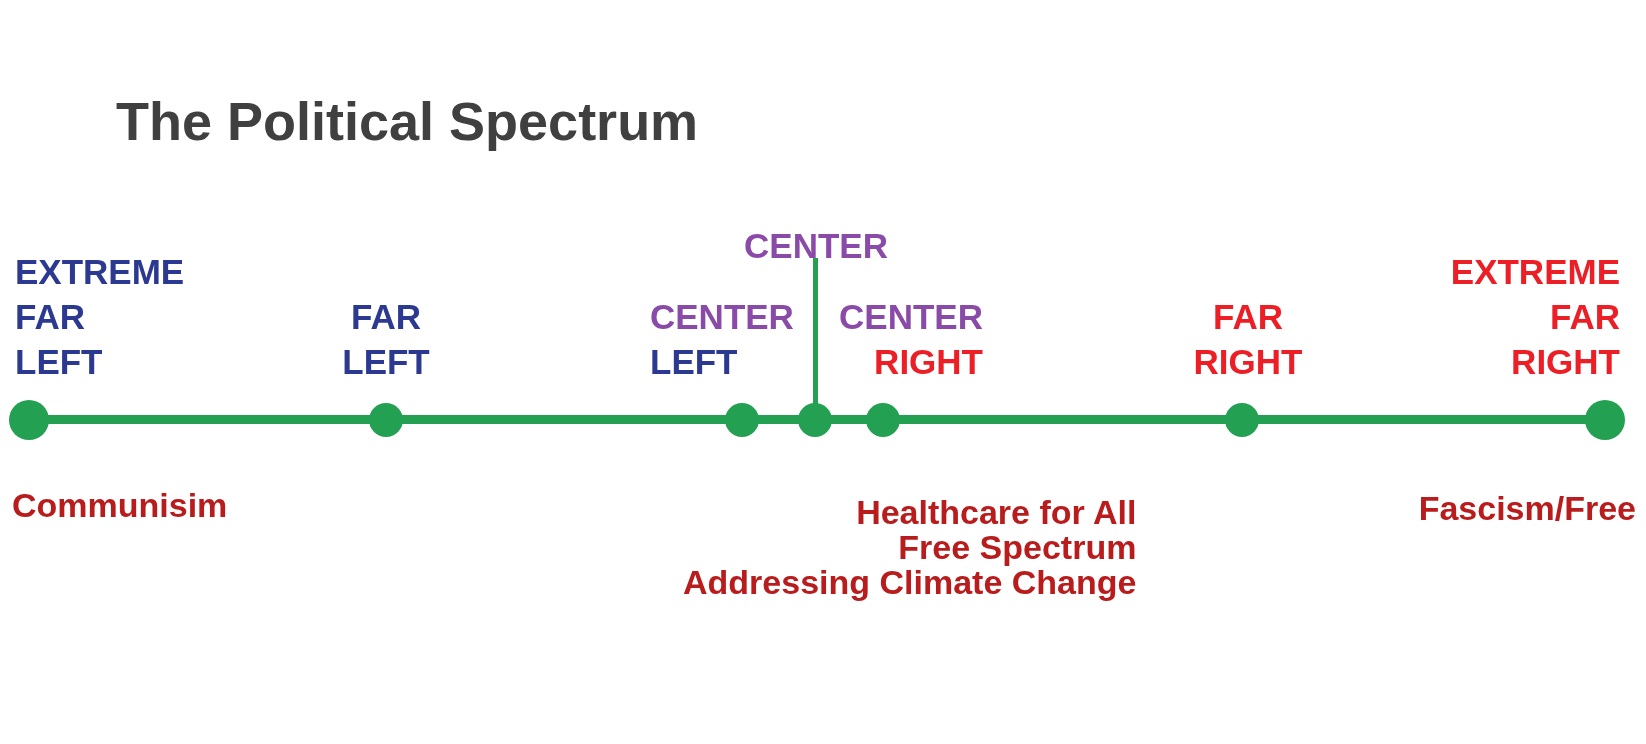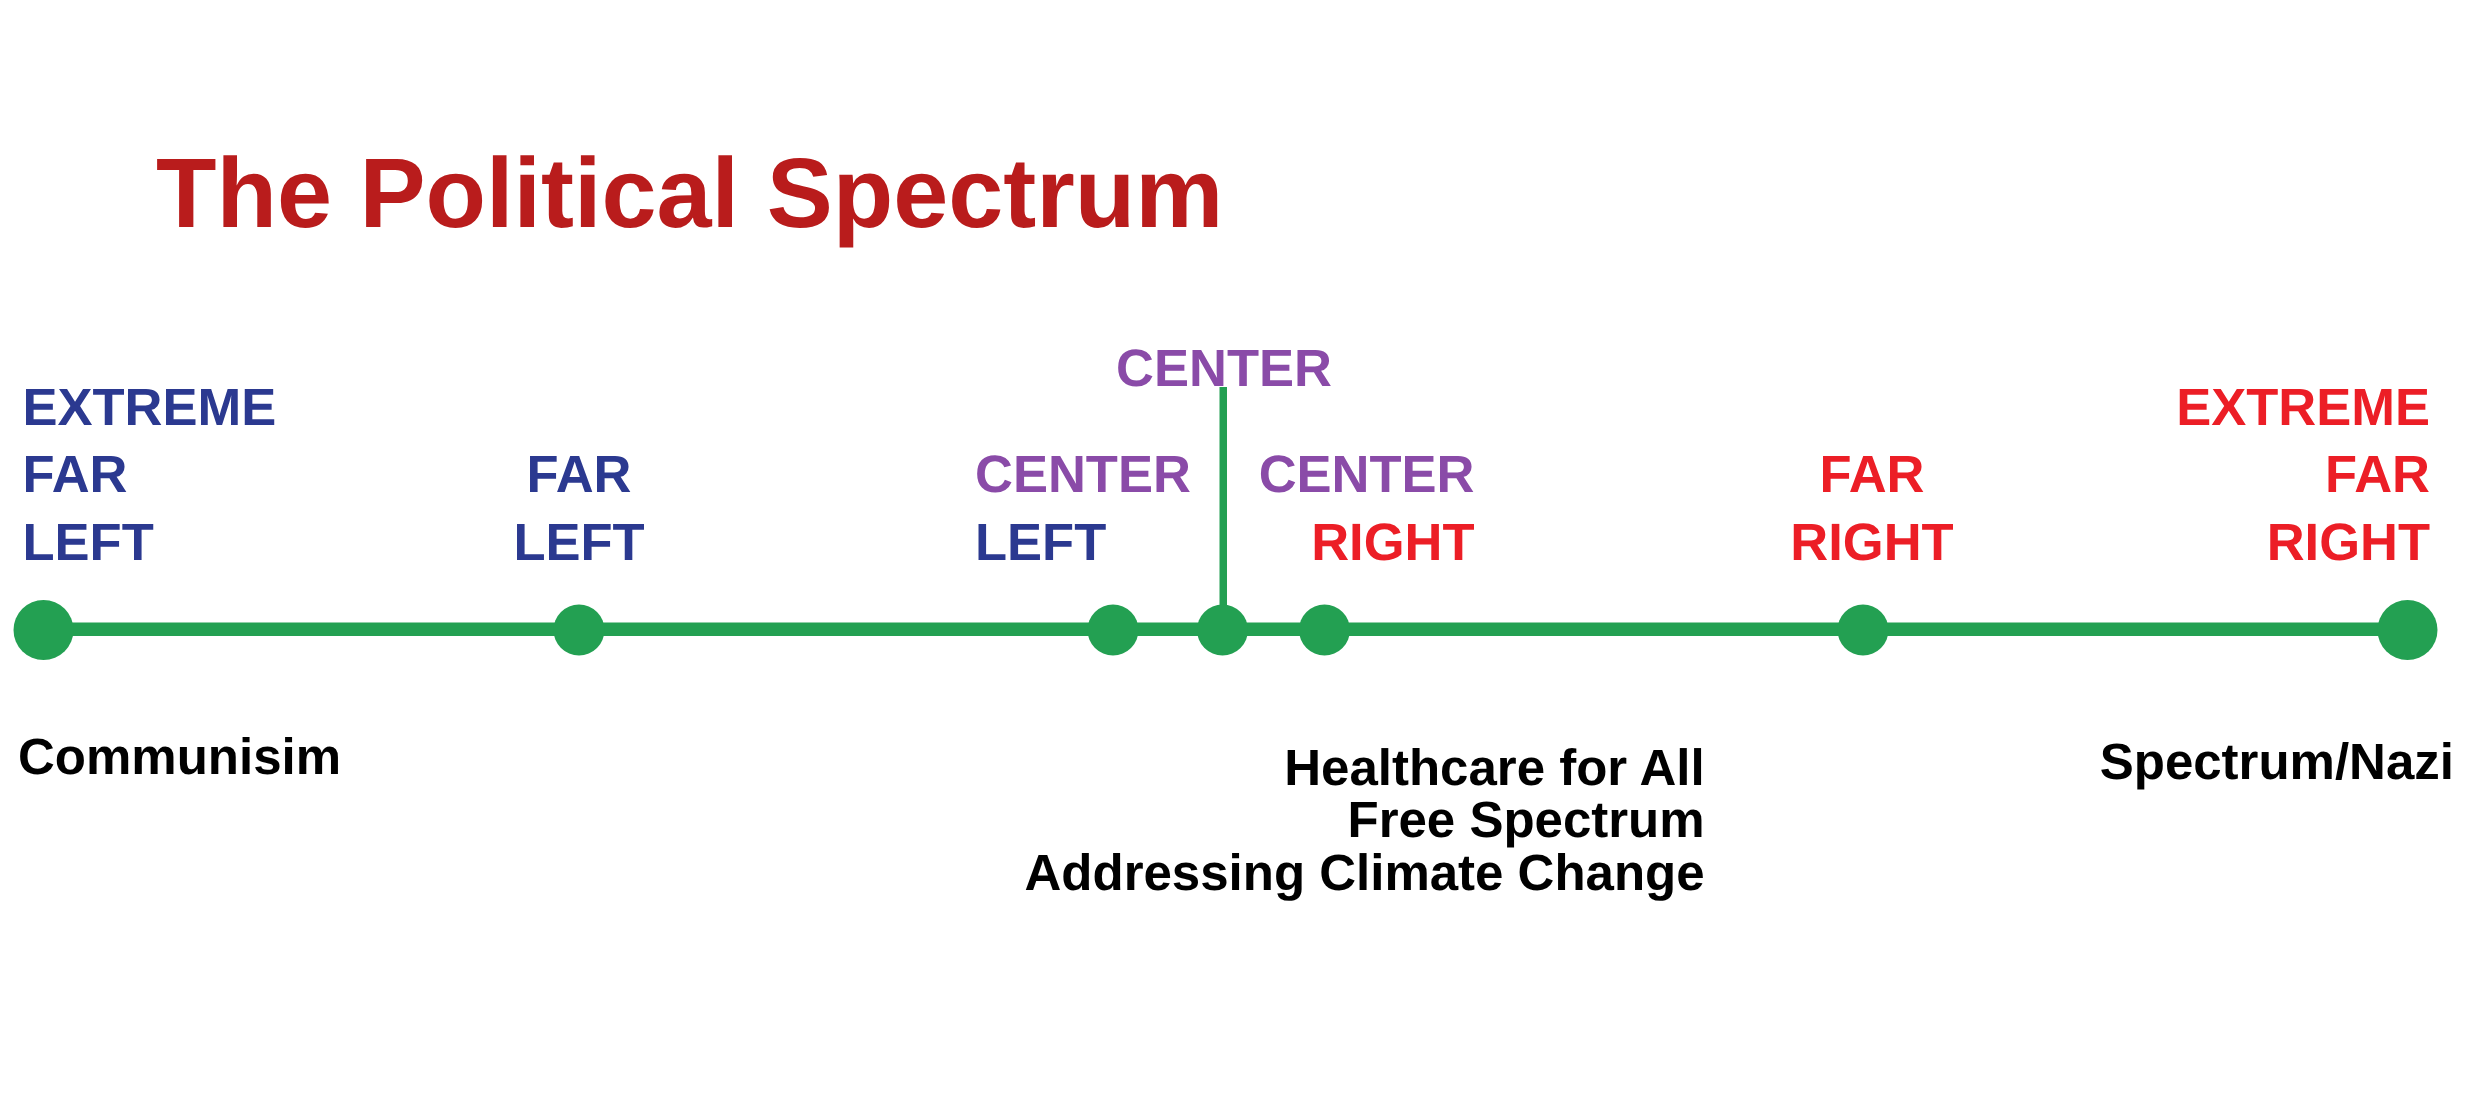--- a/index.html
+++ b/index.html
@@ -7,25 +7,25 @@
     position: relative;
     width: 1646px;
     height: 744px;
     background: #ffffff;
     overflow: hidden;
     font-family: "Liberation Sans", sans-serif;
     font-weight: bold;
   }
   .title {
     position: absolute;
-    left: 104px;
+    left: 116px;
     top: 90px;
-    font-size: 66px;
+    font-size: 54px;
     letter-spacing: 0px;
-    color: #b91c1c;
+    color: #404040;
     white-space: nowrap;
   }
   .axis-label {
     position: absolute;
     font-size: 35px;
     line-height: 45px;
     letter-spacing: 0px;
     white-space: nowrap;
   }
   .lbl-efl  { left: 15px;  top: 249px; text-align: left; }
@@ -71,21 +71,21 @@
   .d3 { left: 742px; }
   .d4 { left: 815px; }
   .d5 { left: 883px; }
   .d6 { left: 1242px; }
   .d7 { left: 1605px; }
 
   .bottom-label {
     position: absolute;
     font-size: 34px;
     line-height: 35px;
-    color: #000000;
+    color: #b91c1c;
     white-space: nowrap;
   }
   .bl-left   { left: 12px;  top: 488px; }
   .bl-center { left: 683px; top: 495px; text-align: right; }
   .bl-right  { right: 10px; top: 491px; text-align: right; }
 </style>
 </head>
 <body>
 
 <div class="canvas">
@@ -138,15 +138,15 @@
   <div class="dot end d7"></div>
 
   <div class="bottom-label bl-left">Communisim</div>
 
   <div class="bottom-label bl-center">
     <div>Healthcare for All</div>
     <div>Free Spectrum</div>
     <div>Addressing Climate Change</div>
   </div>
 
-  <div class="bottom-label bl-right">Spectrum/Nazi</div>
+  <div class="bottom-label bl-right">Fascism/Free</div>
 
 </div>
 
 </body></html>

